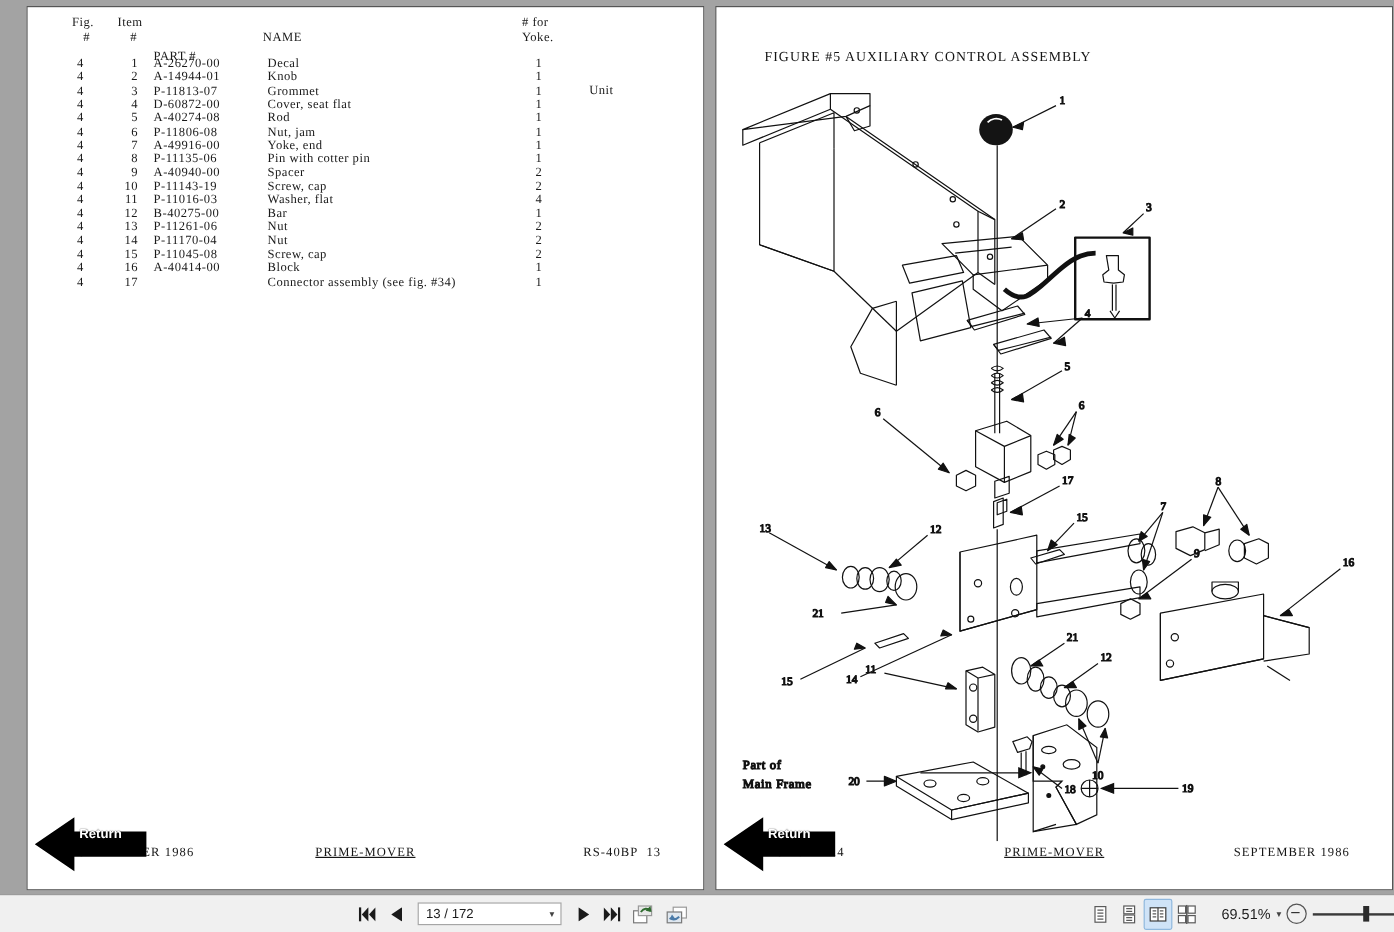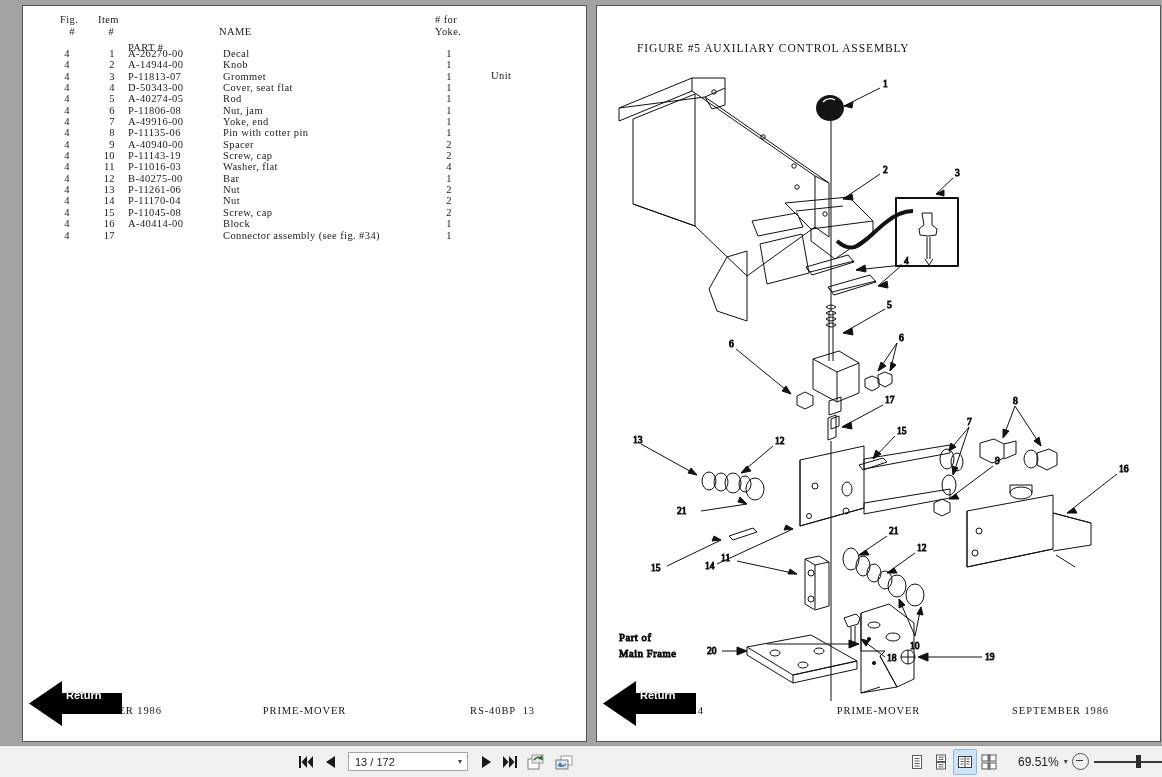--- a/index.html
+++ b/index.html
@@ -106,22 +106,22 @@
     font-family: "Liberation Serif", serif;
     font-size: 10.5px;
     letter-spacing: 0.9px;
     color: #161616;
   }
   .ft {
     position: absolute;
     white-space: pre;
   }
   .ft-left   { left: 42px; }
-  .ft-center { left: 0; width: 100%; text-align: center; }
-  .ft-right  { right: 51px; }
+  .ft-center { left: 0; width: 100%; text-align: center; text-decoration: underline; }
+  .ft-right  { right: 35px; }
 
   
   .return-btn {
     position: absolute;
     left: 6px;
     bottom: 14px;
     width: 112px;
     height: 47px;
     cursor: pointer;
   }
@@ -307,45 +307,45 @@
               <span class="cell c-fig">4</span>
               <span class="cell c-item">1</span>
               <span class="cell c-part">A-26270-00</span>
               <span class="cell c-name">Decal</span>
               <span class="cell c-qty">1</span>
               <span class="cell c-unit"></span>
             </div>
             <div class="trow">
               <span class="cell c-fig">4</span>
               <span class="cell c-item">2</span>
-              <span class="cell c-part">A-14944-00</span>
+              <span class="cell c-part">A-14944-01</span>
               <span class="cell c-name">Knob</span>
               <span class="cell c-qty">1</span>
               <span class="cell c-unit"></span>
             </div>
             <div class="trow">
               <span class="cell c-fig">4</span>
               <span class="cell c-item">3</span>
               <span class="cell c-part">P-11813-07</span>
               <span class="cell c-name">Grommet</span>
               <span class="cell c-qty">1</span>
               <span class="cell c-unit"></span>
             </div>
             <div class="trow">
               <span class="cell c-fig">4</span>
               <span class="cell c-item">4</span>
-              <span class="cell c-part">D-50343-00</span>
+              <span class="cell c-part">D-60872-00</span>
               <span class="cell c-name">Cover, seat flat</span>
               <span class="cell c-qty">1</span>
               <span class="cell c-unit"></span>
             </div>
             <div class="trow">
               <span class="cell c-fig">4</span>
               <span class="cell c-item">5</span>
-              <span class="cell c-part">A-40274-05</span>
+              <span class="cell c-part">A-40274-08</span>
               <span class="cell c-name">Rod</span>
               <span class="cell c-qty">1</span>
               <span class="cell c-unit"></span>
             </div>
             <div class="trow">
               <span class="cell c-fig">4</span>
               <span class="cell c-item">6</span>
               <span class="cell c-part">P-11806-08</span>
               <span class="cell c-name">Nut, jam</span>
               <span class="cell c-qty">1</span>

